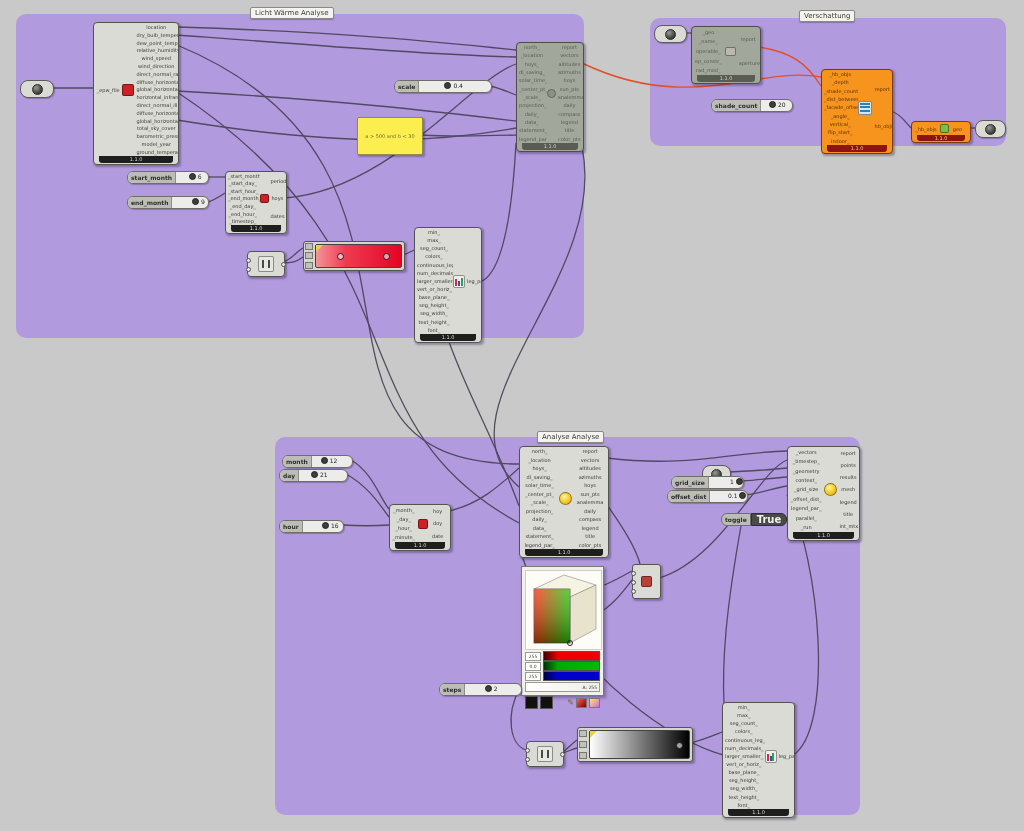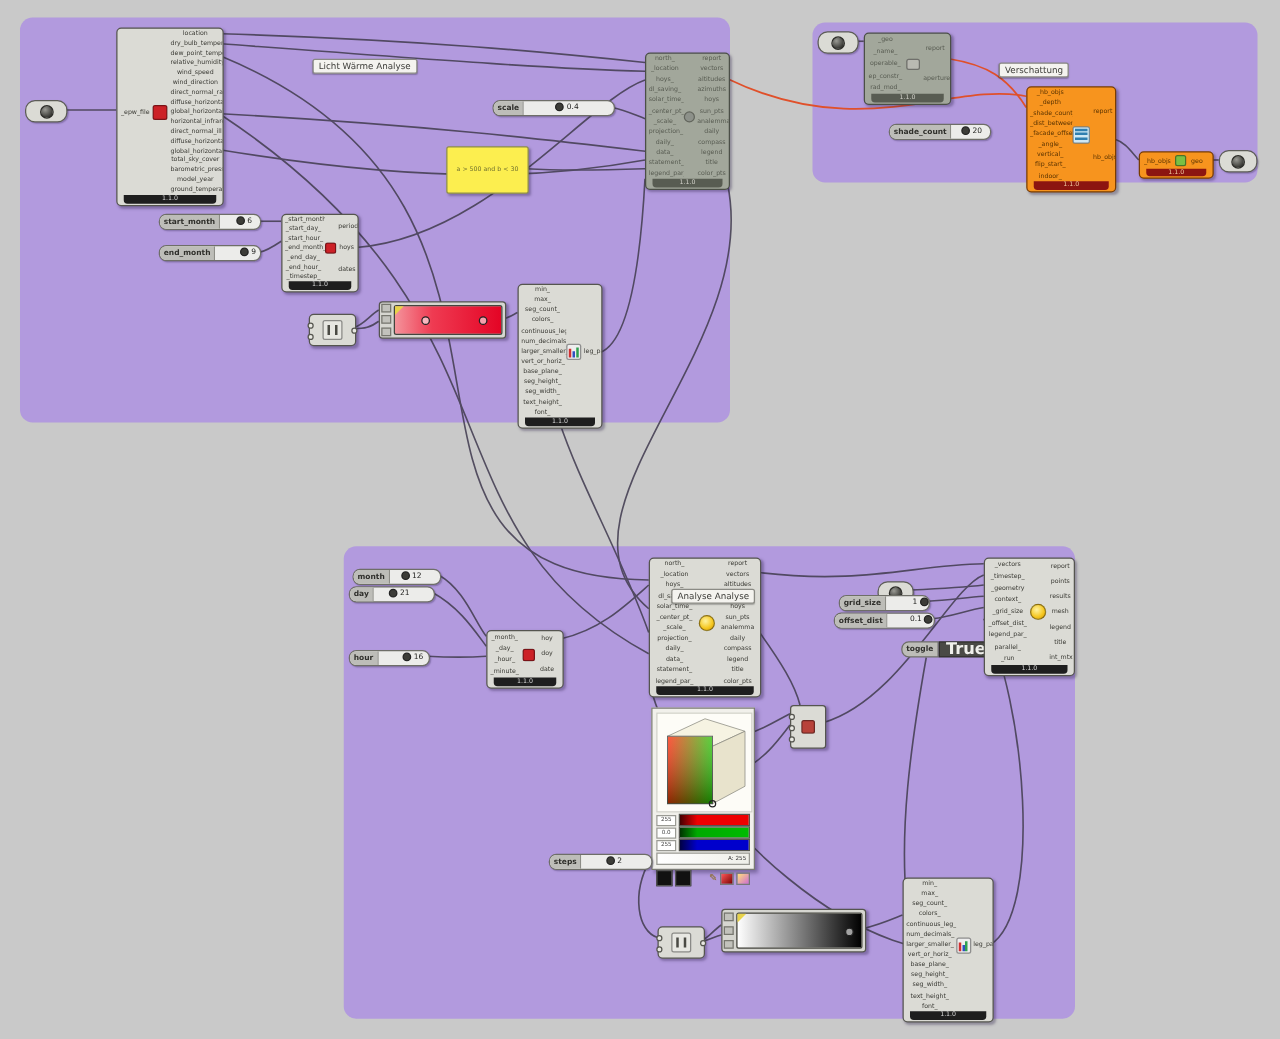--- a/index.html
+++ b/index.html
@@ -1,21 +1,21 @@
 <!DOCTYPE html>
 <html><head>
 <meta charset="utf-8">
 <style>
   html,body{margin:0;padding:0;}
   body{width:1024px;height:831px;background:#c9c9c9;position:relative;overflow:hidden;
        font-family:"DejaVu Sans","Liberation Sans",sans-serif;}
   .group{position:absolute;background:#b29ade;border-radius:10px;z-index:0;}
   .group-title{position:absolute;z-index:5;background:#f4f3ef;border:1px solid #8a8a84;
        border-radius:2px;font-size:7px;color:#3c3c38;padding:1px 4px;white-space:nowrap;
-       box-shadow:0 1px 1px rgba(0,0,0,.25);margin-top:40px;}
+       box-shadow:0 1px 1px rgba(0,0,0,.25);}
   #wires{position:absolute;left:0;top:0;z-index:1;}
   .comp{position:absolute;z-index:2;background:#dbdbd5;border:1px solid #55554f;border-radius:4px;
        box-shadow:1.5px 1.5px 2px rgba(40,30,70,.35);color:#3a3a34;}
   .comp.selected{background:#a2a79b;border-color:#4b4f47;color:#585c52;}
   .comp.orange{background:#f7941e;border-color:#7a3c00;color:#5a3300;}
   .comp-body{display:flex;height:calc(100% - 8px);align-items:stretch;}
   .ports{display:flex;flex-direction:column;justify-content:space-around;overflow:hidden;}
   .ports .port{font-size:5px;line-height:6px;text-align:center;white-space:nowrap;position:relative;padding:0 2px;}
   .ports.in{width:47%;}
   .ports.out{width:43%;}
@@ -44,21 +44,21 @@
   .capsule{position:absolute;z-index:2;background:#dbdbd5;border:1px solid #5c5c56;border-radius:8px;
        display:flex;align-items:center;justify-content:center;box-shadow:1px 1px 1px rgba(40,30,70,.3);}
   .capsule .orb{width:9px;height:9px;border-radius:50%;background:radial-gradient(circle at 35% 30%,#9a9a94,#3b3b37 70%);border:1px solid #2c2c28;}
   .panel-yellow{position:absolute;z-index:2;background:#fcee4f;border:1px solid #8e8e4a;border-radius:2px;
        display:flex;align-items:center;justify-content:center;font-size:5px;color:#70702e;
        box-shadow:1.5px 1.5px 2px rgba(40,30,70,.35);text-align:center;}
   .toggle{position:absolute;z-index:2;display:flex;align-items:center;height:13px;}
   .toggle .lab{background:#bdbdb8;border:1px solid #6e6e68;border-radius:6px 0 0 6px;font-size:6px;
        font-weight:bold;color:#2f2f2b;padding:0 3px;height:11px;display:flex;align-items:center;}
   .toggle .val{background:#4a4a46;border:1px solid #2e2e2a;border-radius:0 6px 6px 0;color:#f0f0ec;
-       font-size:13px;font-weight:bold;padding:0 5px;height:11px;display:flex;align-items:center;}
+       font-size:10px;font-weight:bold;padding:0 5px;height:11px;display:flex;align-items:center;}
   .gradient{position:absolute;z-index:2;border:1px solid #55554f;border-radius:3px;background:#d6d6d0;
        display:flex;box-shadow:1.5px 1.5px 2px rgba(40,30,70,.35);}
   .gradient .grips{width:9px;display:flex;flex-direction:column;justify-content:space-around;align-items:center;}
   .gradient .grips b{display:block;width:6px;height:5px;background:#c2c2bc;border:1px solid #77776f;font-size:0;}
   .gradient .bar{flex:1;position:relative;border:1px solid #44443e;margin:2px;border-radius:2px;}
   .gradient .bar.red{background:linear-gradient(to right,#f4939b,#ef3b52 35%,#e40425);}
   .gradient .bar.bw{background:linear-gradient(to right,#ffffff,#000000);}
   .gradient .node{position:absolute;top:50%;width:5px;height:5px;margin:-3px;border:1px solid #222;border-radius:50%;background:rgba(255,255,255,.6);}
   .gradient .cornertag{position:absolute;left:0;top:0;width:0;height:0;border-top:7px solid #e8d34a;border-right:7px solid transparent;}
   .picker{position:absolute;z-index:2;background:#f1f0eb;border:1px solid #7a7a74;box-shadow:2px 2px 3px rgba(40,30,70,.4);padding:3px;}

